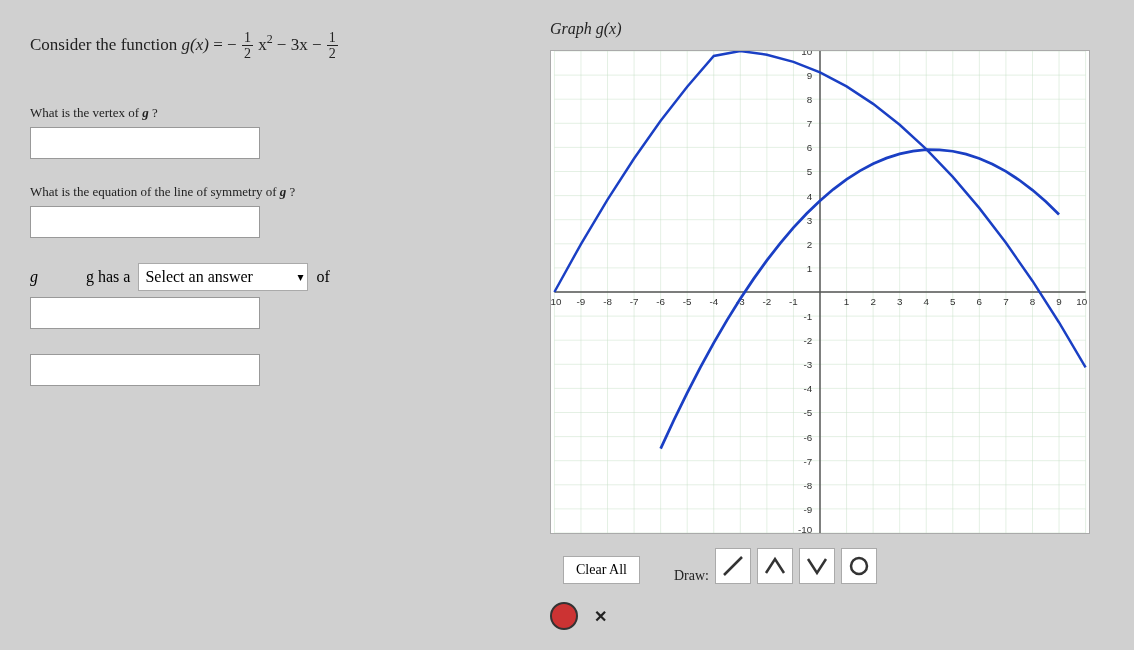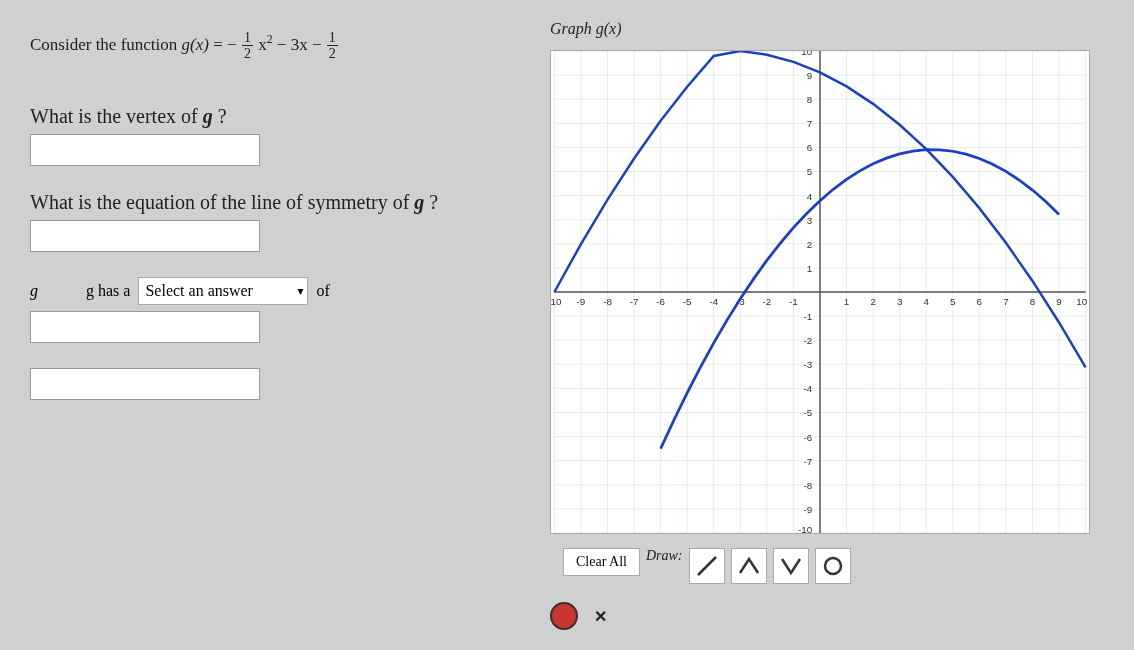--- a/index.html
+++ b/index.html
@@ -55,21 +55,21 @@
       line-height: 1.1;
     }
     .fraction .denominator {
       padding: 0 2px;
       line-height: 1.1;
     }
     .question-block {
       margin-bottom: 14px;
     }
     .question-label {
-      font-size: 20px;
+      font-size: 13px;
       color: #222;
       margin-bottom: 6px;
     }
     .question-label em {
       font-style: italic;
       font-weight: bold;
     }
     .answer-box {
       width: 230px;
       height: 32px;
@@ -123,37 +123,37 @@
       width: 540px;
       height: 490px;
       overflow: hidden;
     }
     .graph-canvas {
       width: 100%;
       height: 100%;
     }
     .toolbar {
       display: flex;
-      align-items: flex-start;
+      align-items: flex-end;
       gap: 6px;
       padding: 6px 13px;
       background: #d0d0d0;
     }
     .clear-all-btn {
       background: white;
       border: 1px solid #aaa;
       padding: 5px 12px;
       font-size: 14px;
       cursor: pointer;
       font-family: Georgia, serif;
     }
     .draw-label {
       font-size: 14px;
       color: #222;
-      font-style: italic;
+      margin-left: 28px;
     }
     .tool-btn {
       width: 36px;
       height: 36px;
       background: white;
       border: 1px solid #aaa;
       display: flex;
       align-items: center;
       justify-content: center;
       cursor: pointer;

